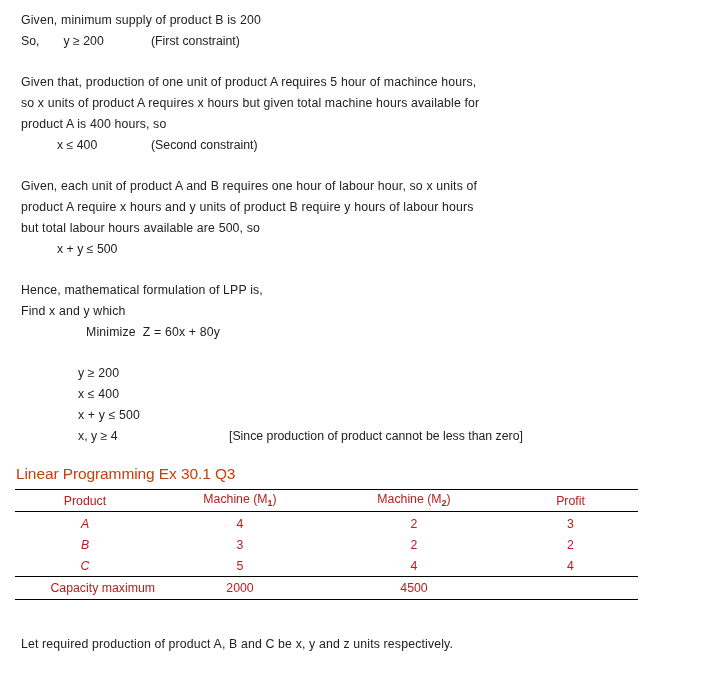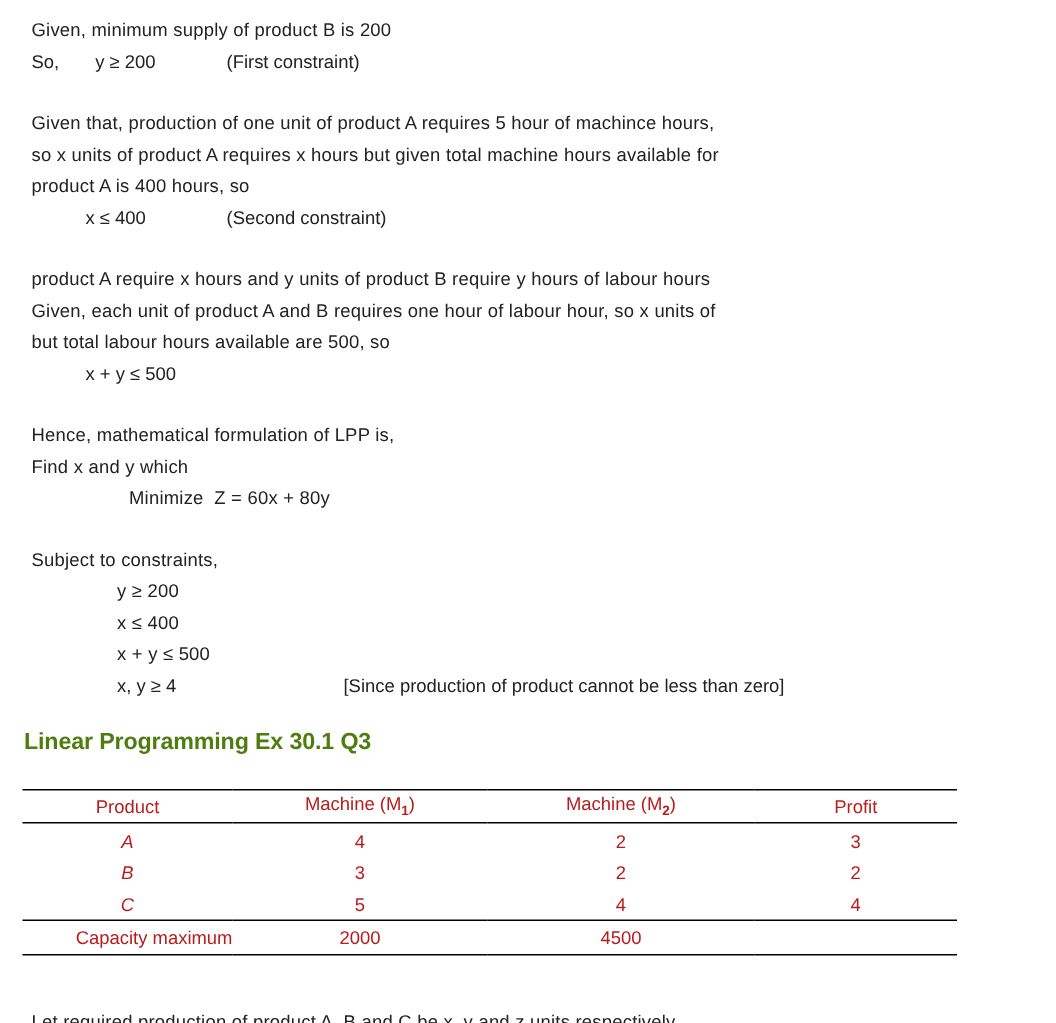--- a/index.html
+++ b/index.html
@@ -49,24 +49,24 @@
   }
 
   .row-flex {
     display: flex;
     white-space: pre;
   }
   .col-a { width: 130px; display: inline-block; }
 
   
   .section-heading {
-    margin: 18px 0 22px 16px;
+    margin: 18px 0 6px 16px;
     font-size: 15.5px;
-    font-weight: bold;
-    color: #4d7c0f;
+    font-weight: normal;
+    color: #c2410c;
     letter-spacing: -0.1px;
   }
 
   
   .tbl-wrap {
     margin: 0 0 0 15px;
     width: 623px;
   }
   table.data {
     border-collapse: collapse;
@@ -143,40 +143,39 @@
       <div class="line">product A is 400 hours, so</div>
       <div class="row-flex ind-1">
         <span class="col-a" style="width:94px">x ≤ 400</span>
         <span>(Second constraint)</span>
       </div>
     </div>
 
     <div class="para-gap"></div>
 
     <div class="para">
+      <div class="line">Given, each unit of product A and B requires one hour of labour hour, so x units of</div>
       <div class="line">product A require x hours and y units of product B require y hours of labour hours</div>
-      <div class="line">Given, each unit of product A and B requires one hour of labour hour, so x units of</div>
       <div class="line">but total labour hours available are 500, so</div>
       <div class="row-flex ind-1">
         <span class="col-a" style="width:94px">x + y ≤ 500</span>
       </div>
     </div>
 
     <div class="para-gap"></div>
 
     <div class="para">
       <div class="line">Hence, mathematical formulation of LPP is,</div>
       <div class="line">Find x and y which</div>
       <div class="line ind-3">Minimize  Z = 60x + 80y</div>
     </div>
 
     <div class="para-gap"></div>
 
     <div class="para">
-      <div class="line">Subject to constraints,</div>
       <div class="line ind-2">y ≥ 200</div>
       <div class="line ind-2">x ≤ 400</div>
       <div class="line ind-2">x + y ≤ 500</div>
       <div class="row-flex ind-2">
         <span class="col-a" style="width:151px">x, y ≥ 4</span>
         <span class="bracket-note">[Since production of product cannot be less than zero]</span>
       </div>
     </div>
   </div>
 

